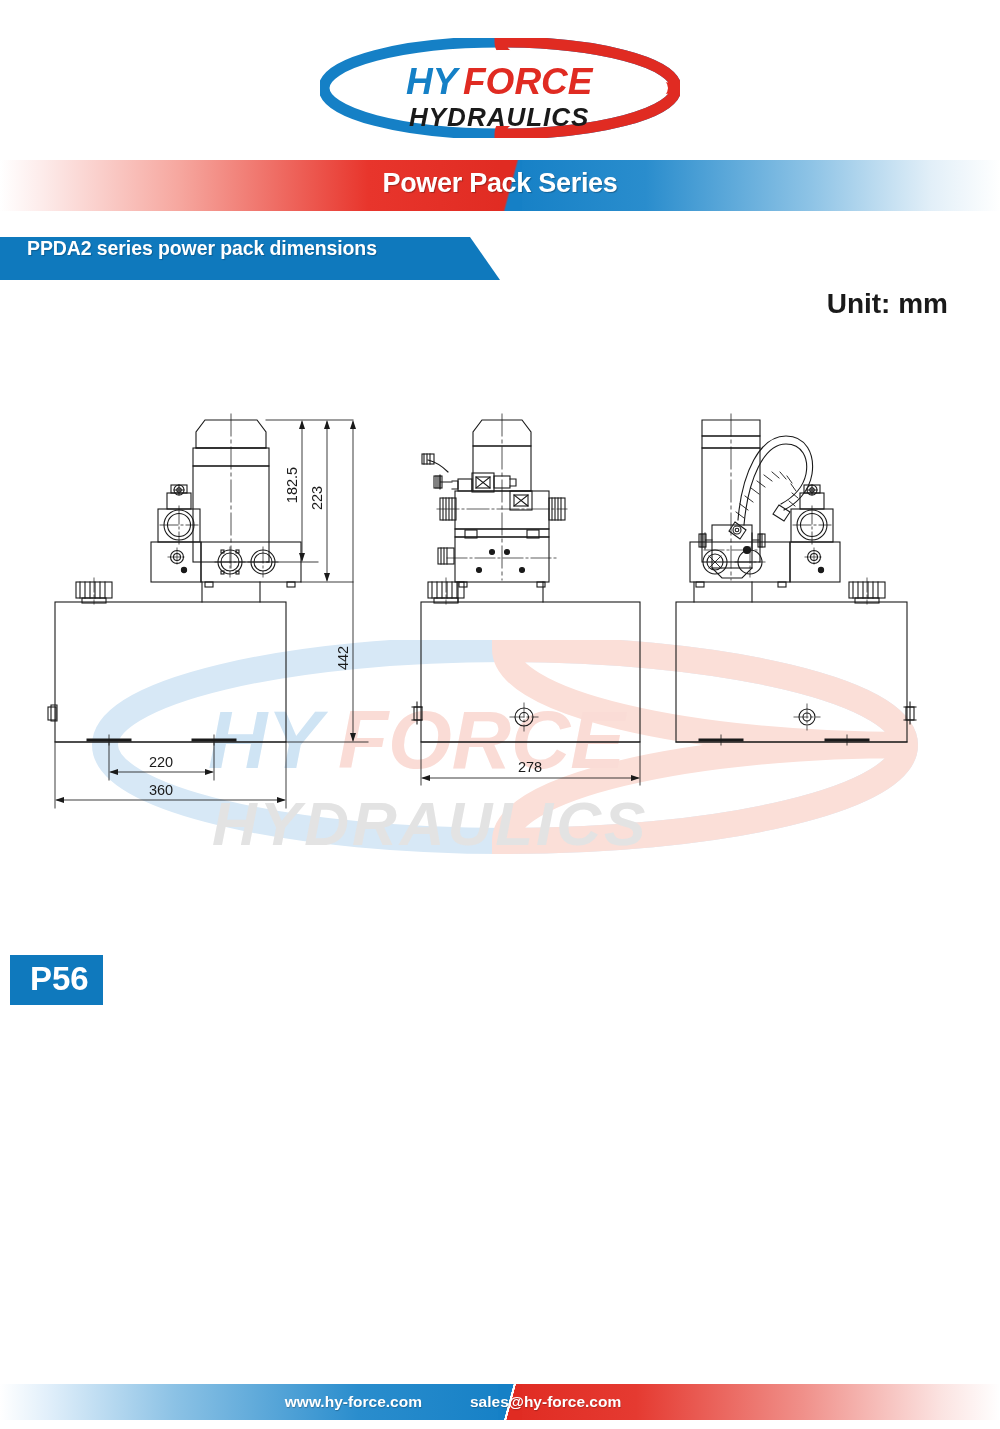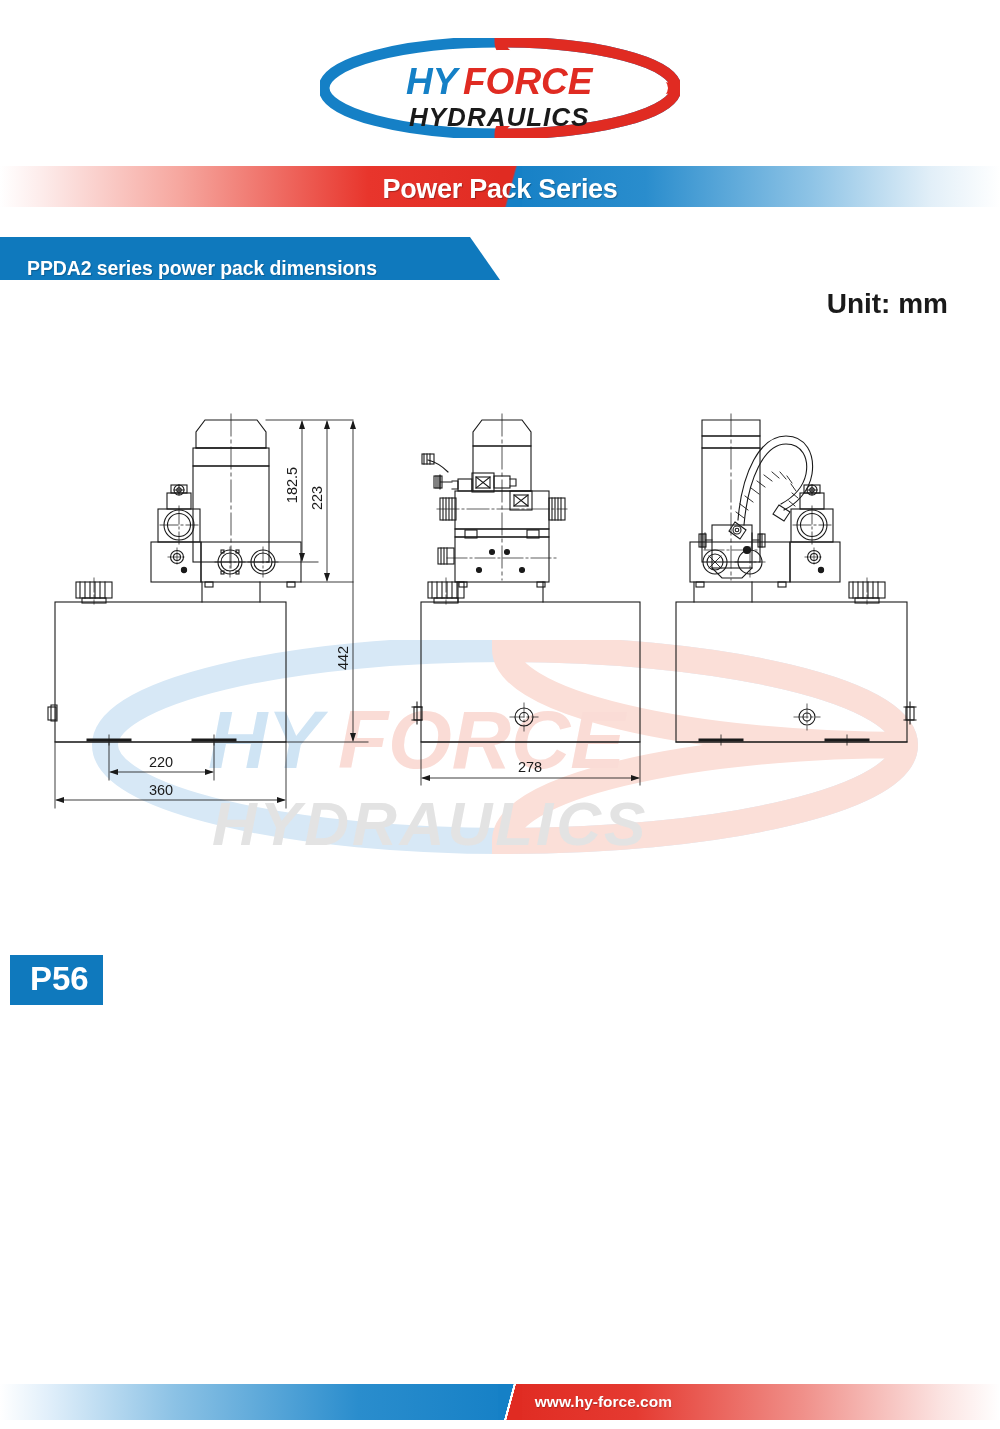--- a/index.html
+++ b/index.html
@@ -4,37 +4,37 @@
 <style>
   html,body{margin:0;padding:0;background:#fff;}
   body{width:1000px;height:1429px;position:relative;overflow:hidden;
        font-family:"Liberation Sans","DejaVu Sans",sans-serif;}
 
   
   #logo{position:absolute;left:320px;top:38px;width:360px;height:100px;}
   #logo svg{display:block;}
 
   
-  #title-band{position:absolute;left:0;top:166px;width:1000px;height:41px;border-radius:6px;}
+  #title-band{position:absolute;left:0;top:160px;width:1000px;height:51px;border-radius:6px;}
   .band-left{position:absolute;left:0;top:0;width:512px;height:100%;
      background:linear-gradient(to right,#ffffff 0%,#fdeceb 8%,#f6a79f 35%,#e8352c 72%,#e02b22 100%);}
   .band-right{position:absolute;left:508px;top:0;width:492px;height:100%;
      background:linear-gradient(to right,#1580c6 0%,#2a8dcd 28%,#8fc4e6 62%,#e2eff8 86%,#ffffff 100%);}
   .band-split{position:absolute;left:500px;top:0;width:22px;height:100%;
      background:linear-gradient(105deg,#e02b22 0%,#e02b22 47%,#1580c6 53%,#1580c6 100%);}
   #title-text{position:absolute;left:0;top:0;width:1000px;height:47px;
      display:flex;align-items:center;justify-content:center;
      color:#fff;font-size:27px;font-weight:bold;letter-spacing:-0.3px;
      text-shadow:1px 1px 1px rgba(0,0,0,.28);}
 
   
   #section-tab{position:absolute;left:0;top:237px;width:500px;height:43px;
      background:#0f79bd;
      clip-path:polygon(0 0,470px 0,500px 100%,0 100%);
-     display:flex;align-items:flex-end;}
+     display:flex;align-items:flex-start;}
   #section-tab span{color:#fff;font-size:19.5px;font-weight:bold;
      padding-left:27px;letter-spacing:-0.1px;
      text-shadow:1px 1px 1px rgba(0,0,0,.22);}
 
   
   #unit-label{position:absolute;right:52px;top:288px;
      font-size:28px;font-weight:bold;color:#1a1a1a;}
 
   
   #watermark{position:absolute;left:90px;top:640px;width:830px;height:250px;
@@ -387,14 +387,15 @@
 <div id="page-badge">
   <span>P56</span>
 </div>
 
 <div id="footer">
   <div class="foot-left"></div>
   <div class="foot-right"></div>
   <div class="foot-split"></div>
   <div id="footer-text">
     <div class="fl">www.hy-force.com</div>
+    <div class="fr">sales@hy-force.com</div>
   </div>
 </div>
 
 </body></html>

